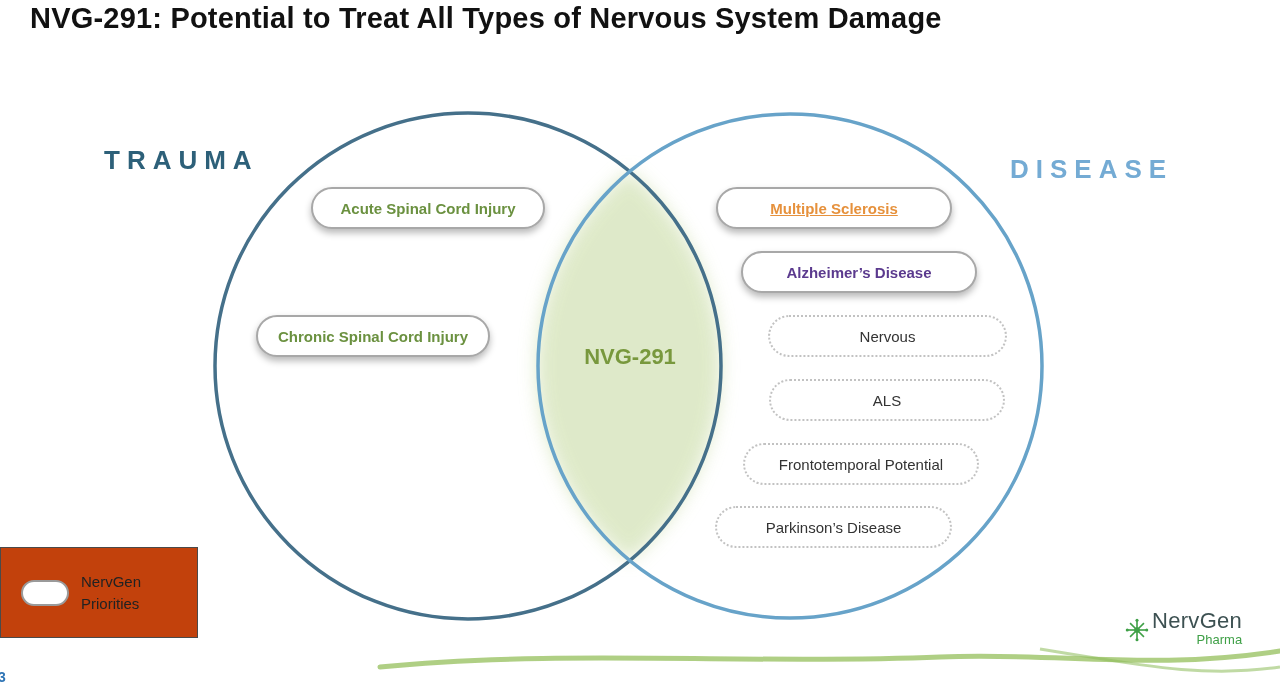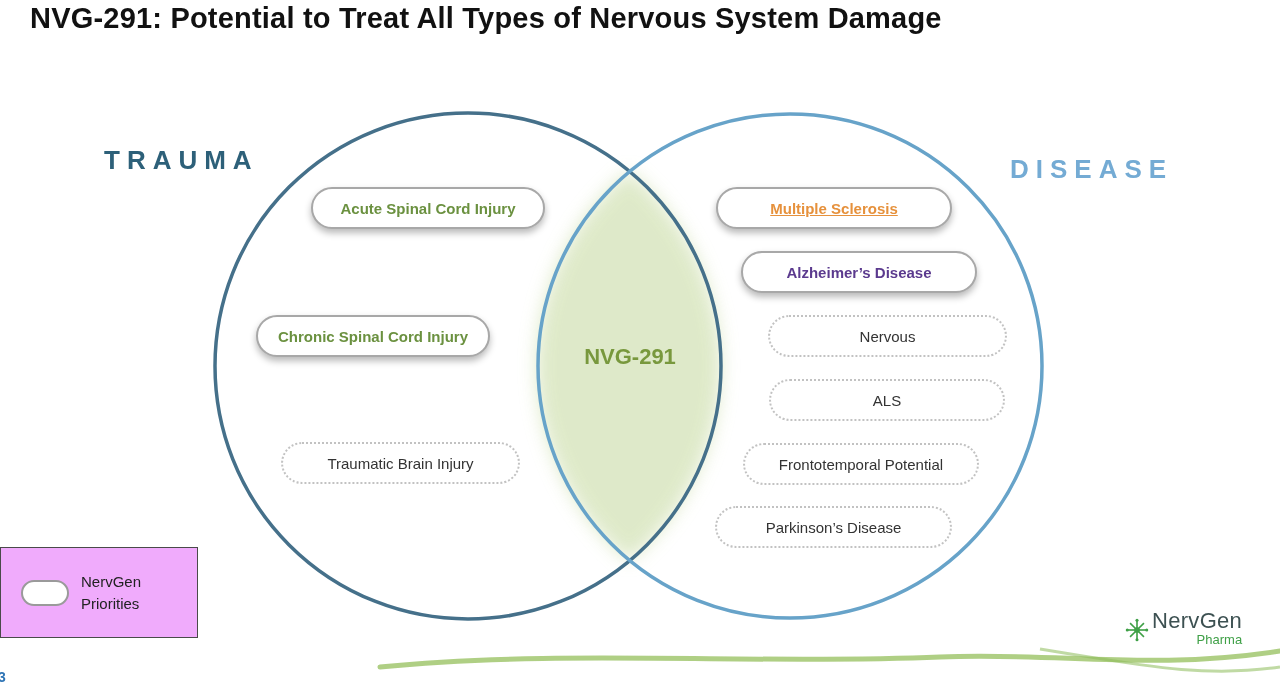--- a/index.html
+++ b/index.html
@@ -76,21 +76,21 @@
   .pill.orange { color: var(--orange-item, #e6913c); }
   .pill.purple { color: var(--purple-item, #5b3a8e); }
 
   .legend {
     position: absolute;
     left: 0;
     top: 547px;
     width: 198px;
     height: 91px;
     border: 1.5px solid var(--legend-border, #4a4a4a);
-    background: #f0abfc;
+    background: #c2410c;
     display: flex;
     align-items: center;
   }
   .legend-pill {
     display: inline-block;
     width: 48px;
     height: 26px;
     margin-left: 20px;
     border: 2px solid #9a9a9a;
     border-radius: 14px;
@@ -160,23 +160,20 @@
 
   <div class="side-label trauma">TRAUMA</div>
   <div class="side-label disease">DISEASE</div>
   <div class="center-label">NVG-291</div>
 
   <div class="pill priority green" style="left:311px; top:187px; width:234px;align-items:center;">
     <span>Acute Spinal Cord Injury</span>
   </div>
   <div class="pill priority green" style="left:256px; top:315px; width:234px;">
     <span>Chronic Spinal Cord Injury</span>
-  </div>
-  <div class="pill plain" style="left:281px; top:442px; width:239px;">
-    <span>Traumatic Brain Injury</span>
   </div>
 
   <div class="pill priority orange" style="left:716px; top:187px; width:236px;text-decoration:underline;">
     <span>Multiple Sclerosis</span>
   </div>
   <div class="pill priority purple" style="left:741px; top:251px; width:236px;">
     <span>Alzheimer’s Disease</span>
   </div>
   <div class="pill plain" style="left:768px; top:315px; width:239px;">
     <span>Nervous</span>

